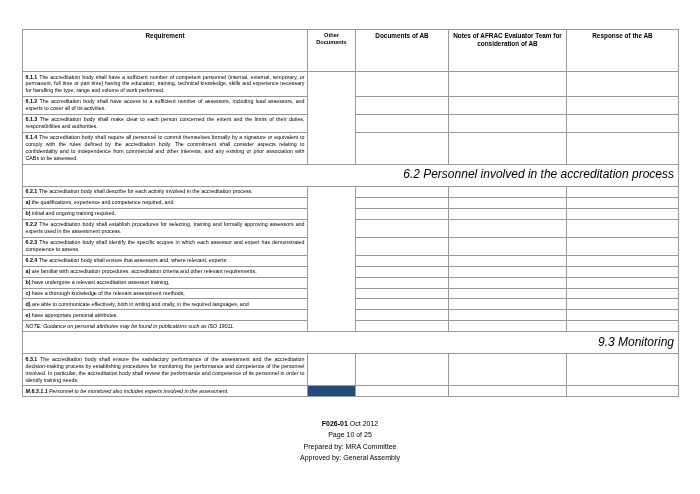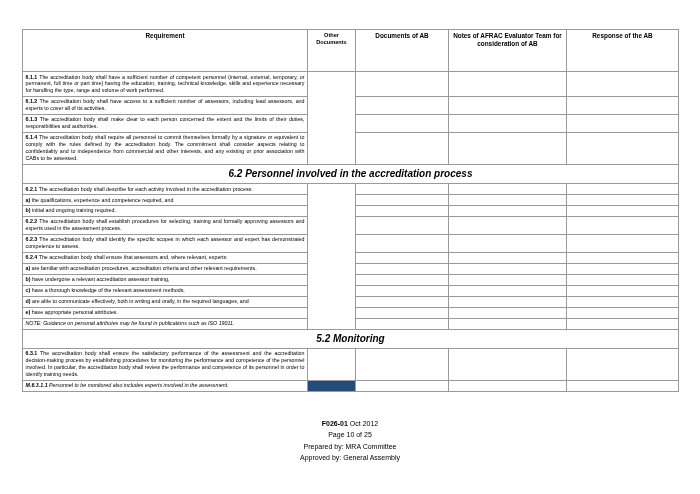--- a/index.html
+++ b/index.html
@@ -79,24 +79,24 @@
   .clause {
     font-weight: bold;
   }
   .letter {
     font-weight: bold;
   }
 
   
   tr.section td {
     font-style: italic;
-    font-weight: bold;
-    font-size: 10px;
+    font-weight: normal;
+    font-size: 12px;
     padding: 2.5px 4px 2.5px 4px;
-    text-align: center;
+    text-align: right;
     border: 0.5px solid #9a9a9a;
   }
 
   
   td.note {
     font-style: italic;
   }
 
   
   td.mclause {
@@ -245,21 +245,21 @@
             <td></td>
             <td></td>
           </tr>
           <tr>
             <td class="req nojust note"><span>NOTE: Guidance on personal attributes may be found in publications such as ISO 19011.</span></td>
             <td></td>
             <td></td>
             <td></td>
           </tr>
           <tr class="section">
-            <td colspan="5">5.2 Monitoring</td>
+            <td colspan="5">9.3 Monitoring</td>
           </tr>
           <tr>
             <td class="req"><span class="clause">6.3.1</span> <span>The accreditation body shall ensure the satisfactory performance of the assessment and the accreditation decision-making process by establishing procedures for monitoring the performance and competence of the personnel involved. In particular, the accreditation body shall review the performance and competence of its personnel in order to identify training needs.</span></td>
             <td rowspan="1"></td>
             <td></td>
             <td></td>
             <td></td>
           </tr>
           <tr>
             <td class="req nojust mclause"><span class="clause">M.6.3.1.1</span> <span>Personnel to be monitored also includes experts involved in the assessment.</span></td>

